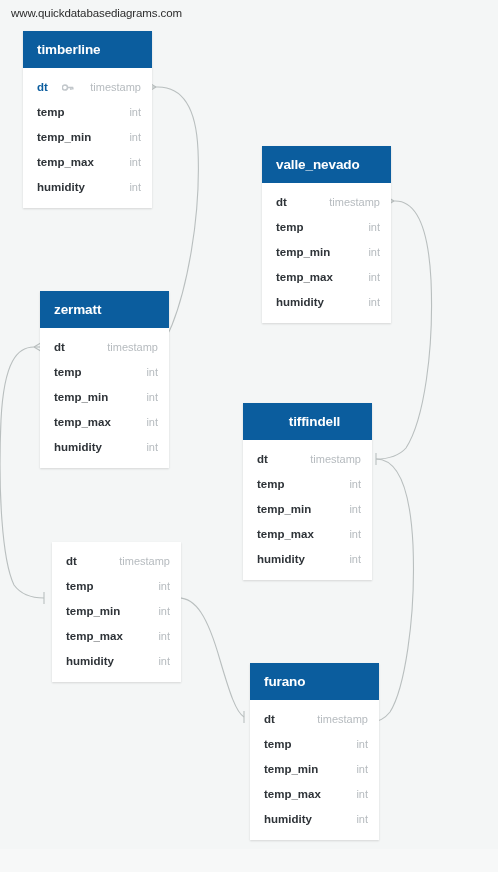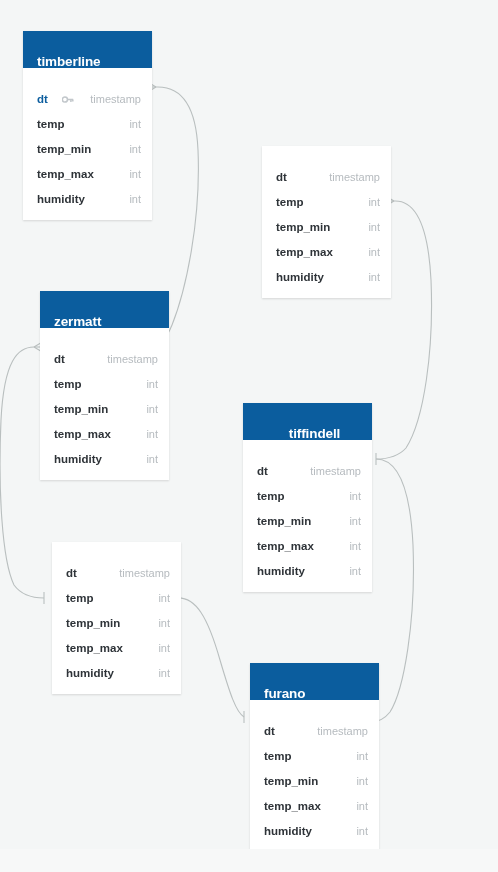--- a/index.html
+++ b/index.html
@@ -40,27 +40,27 @@
     box-shadow: 0 1px 2px rgba(0,0,0,0.13);
   }
   .table-header {
     background: #0b5d9e;
     color: #ffffff;
     font-size: 13.5px;
     font-weight: bold;
     letter-spacing: -0.1px;
     height: 37px;
     line-height: 37px;
-    padding: 12px 0 0 14px;
+    padding: 0 0 0 14px;
     box-sizing: border-box;
     overflow: hidden;
     white-space: nowrap;
   }
   .table-body {
-    padding: 18px 0 9px 0;
+    padding: 6px 0 9px 0;
   }
   .col-row {
     display: flex;
     align-items: center;
     height: 25px;
     padding: 0 11px 0 14px;
     box-sizing: border-box;
     white-space: nowrap;
   }
   .col-name {
@@ -97,20 +97,21 @@
     width: 498px;
     height: 23px;
     background: #f7f8f8;
   }
 </style>
 </head>
 <body>
 
 <div id="canvas">
 
+  <div id="watermark">www.quickdatabasediagrams.com</div>
 
   <svg id="edges" viewBox="0 0 498 872" width="498" height="872">
     <g fill="none" stroke="#b9bfbf" stroke-width="1.1">
 
       <g>
         <path d="M156,87 C180,86 196,104 198,150 C201,220 186,290 172,325 C166,340 158,347 150,347"></path>
         <g stroke-width="1.1">
           <path d="M156,87 L146,81"></path>
           <path d="M156,87 L146,87"></path>
           <path d="M156,87 L146,93"></path>
@@ -201,20 +202,21 @@
           <div class="col-row">
             <span class="col-name">humidity</span>
             <span class="col-spacer"></span>
             <span class="col-type">
               <span>int</span>
             </span>
           </div>
         </div>
       </div>
       <div class="table-card" style="left: 262px; top: 146px;">
+        <div class="table-header">valle_nevado</div>
         <div class="table-body">
           <div class="col-row pk">
             <span class="col-name">dt</span>
             <span class="col-spacer"></span>
             <span class="col-type">
               <span>timestamp</span>
             </span>
           </div>
           <div class="col-row">
             <span class="col-name">temp</span>

